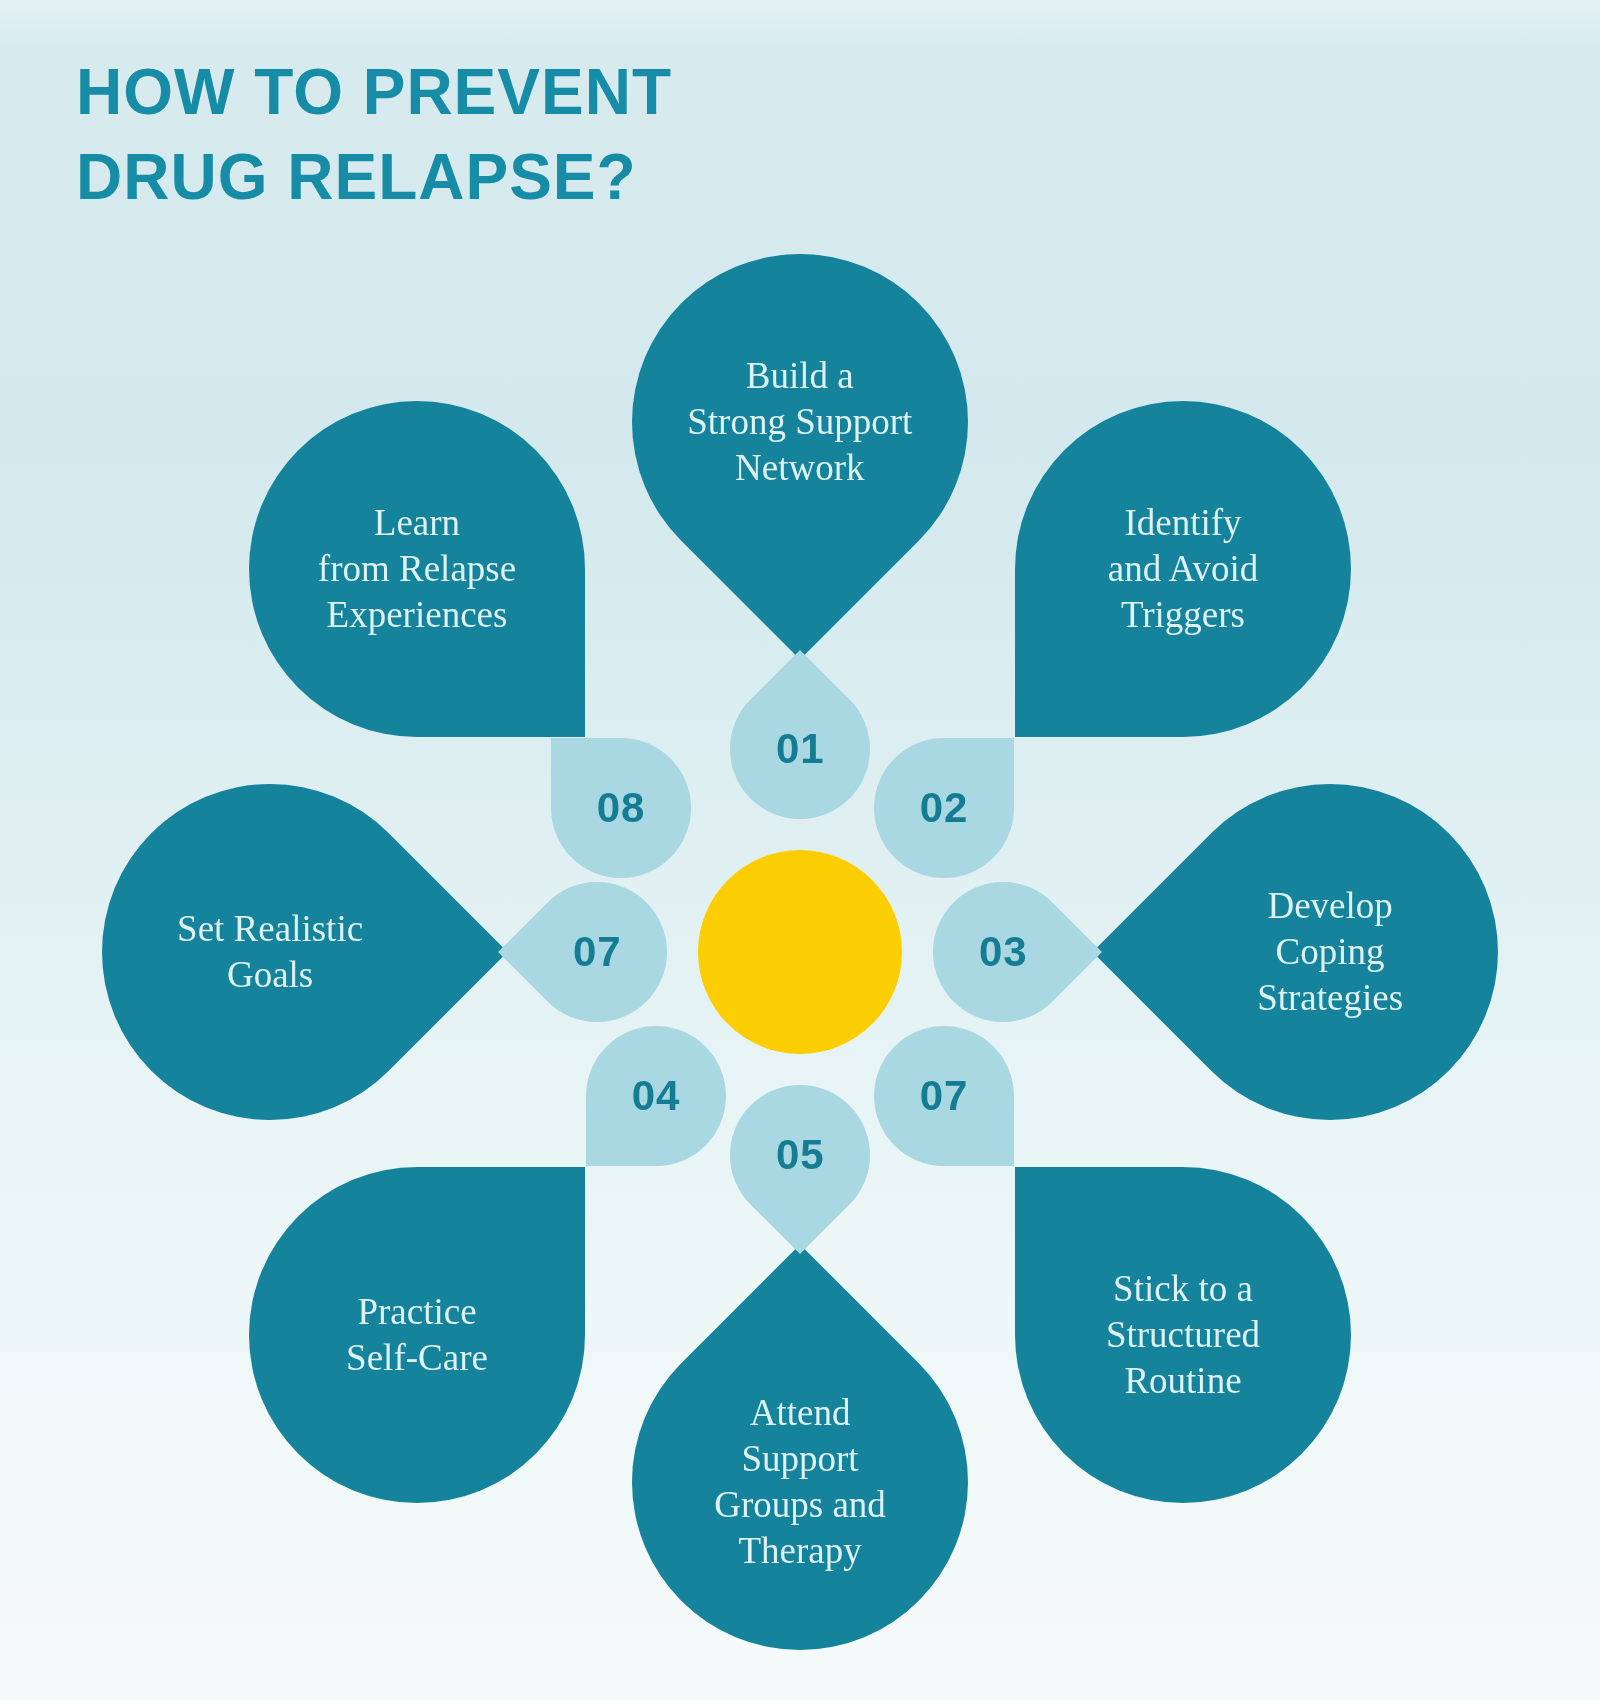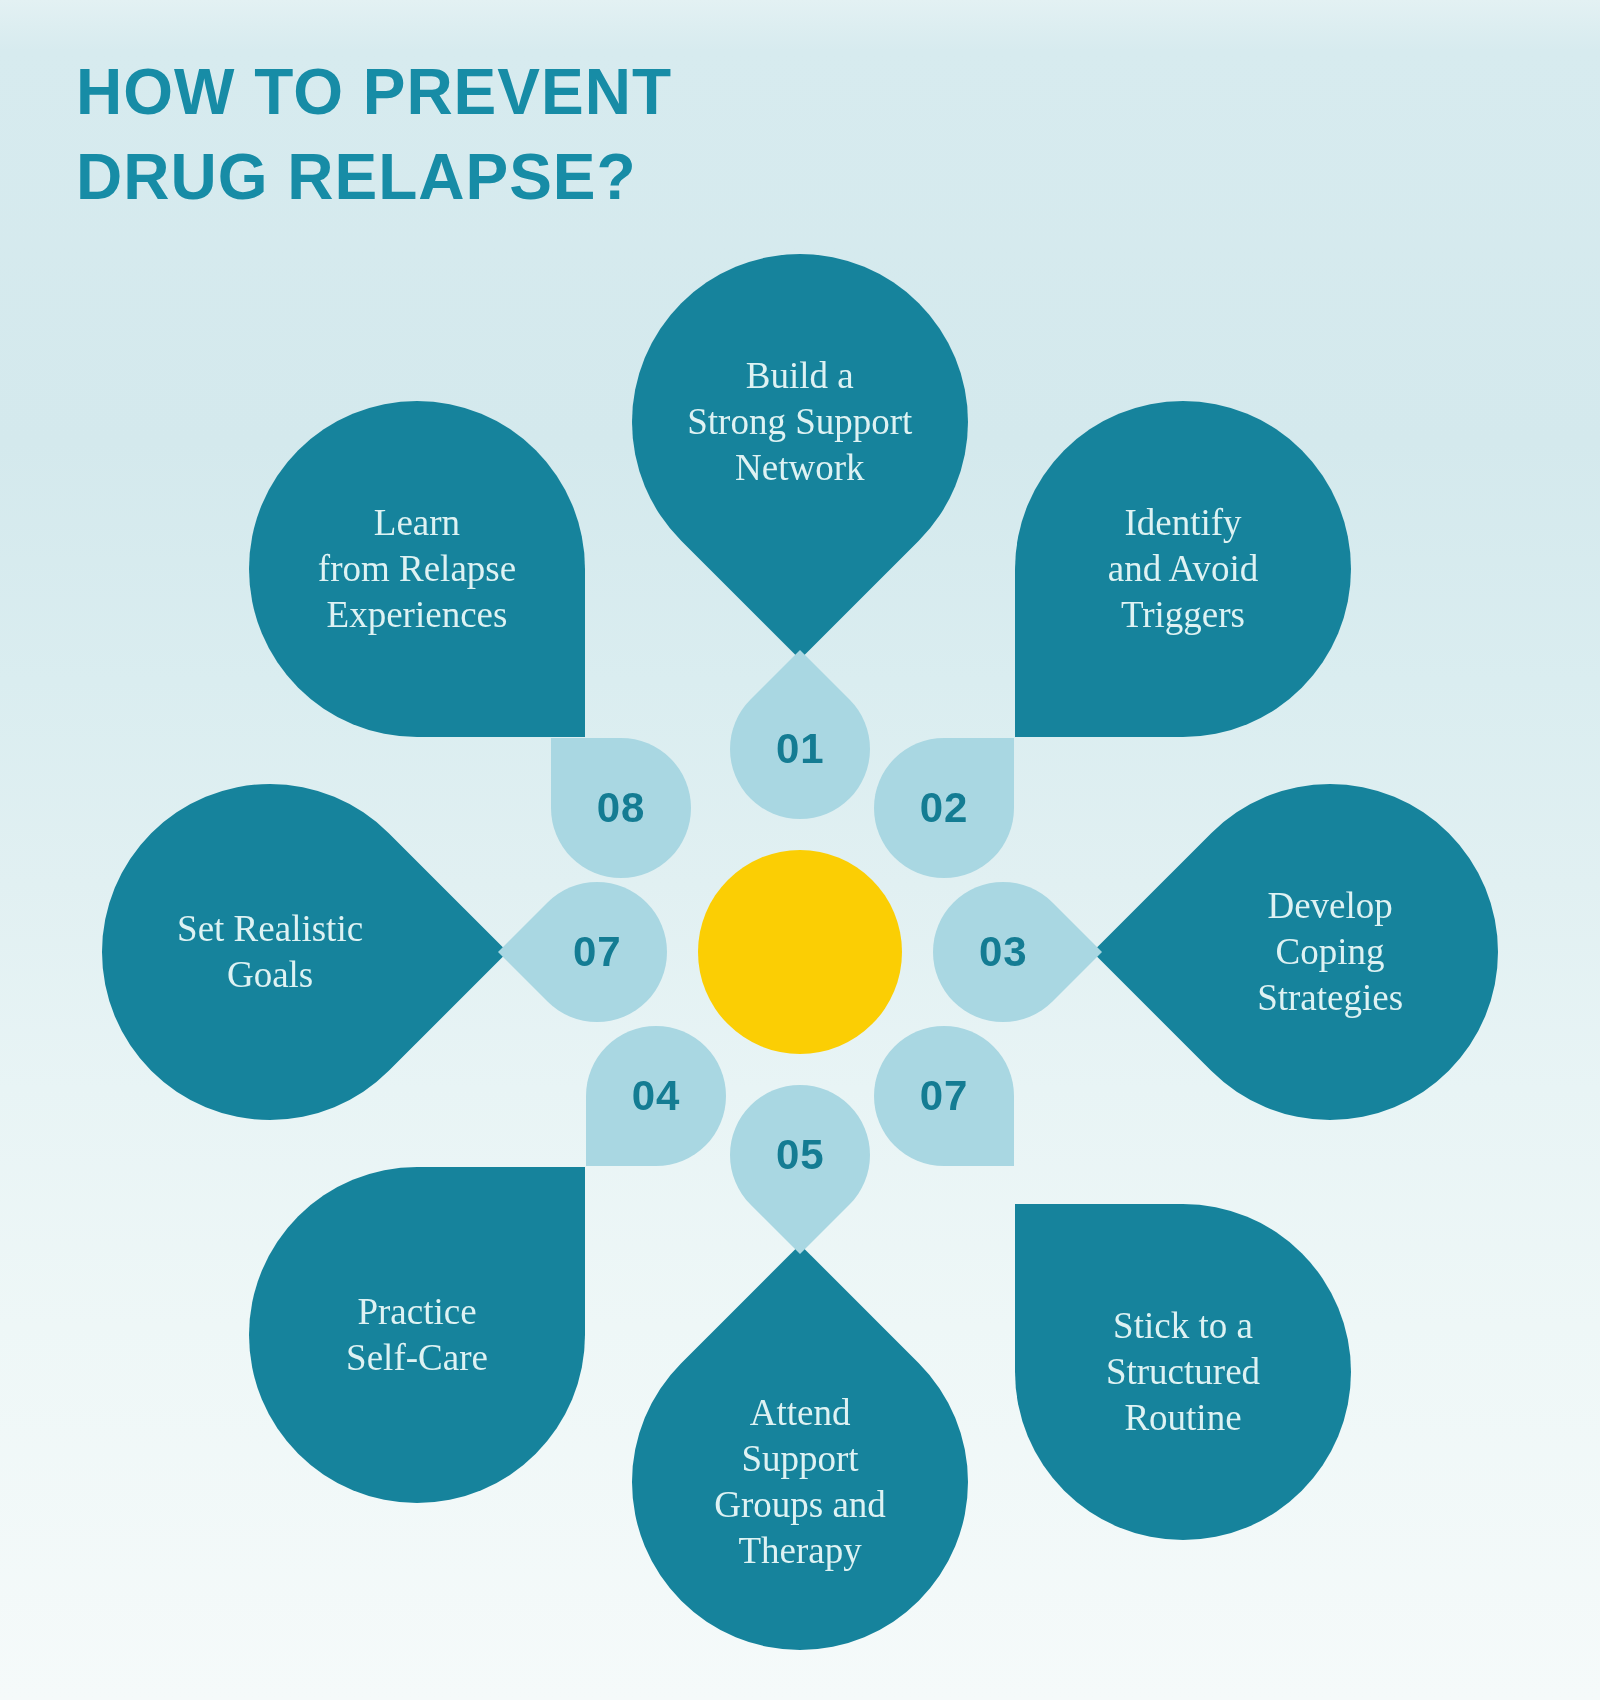--- a/index.html
+++ b/index.html
@@ -36,21 +36,21 @@
   .petal .label{
     font-family:"Liberation Serif",serif;font-size:37px;line-height:1.24;
     color:#DEF2F3;white-space:pre-line;
   }
   
   .p1{left:632px;top:254px;border-radius:50% 50% 0 50%;transform:rotate(45deg);}
   .p1 .label{transform:rotate(-45deg);}
   .p2{left:1015px;top:401px;border-radius:50% 50% 50% 0;align-items:center;}
   .p3{left:1162px;top:784px;border-radius:50% 50% 50% 0;transform:rotate(45deg);}
   .p3 .label{transform:rotate(-45deg);}
-  .p4{left:1015px;top:1204px;border-radius:0 50% 50% 50%;}
+  .p4{left:1015px;top:1167px;border-radius:0 50% 50% 50%;}
   .p5{left:632px;top:1314px;border-radius:0 50% 50% 50%;transform:rotate(45deg);}
   .p5 .label{transform:rotate(-45deg);}
   .p6{left:249px;top:1167px;border-radius:50% 0 50% 50%;justify-content:center;}
   .p7{left:102px;top:784px;border-radius:50% 0 50% 50%;transform:rotate(45deg);}
   .p7 .label{transform:rotate(-45deg);}
   .p8{left:249px;top:401px;border-radius:50% 50% 0 50%;}
 
   .drop{
     position:absolute;width:140px;height:140px;background:#A9D7E2;
     display:flex;align-items:center;justify-content:center;z-index:2;

